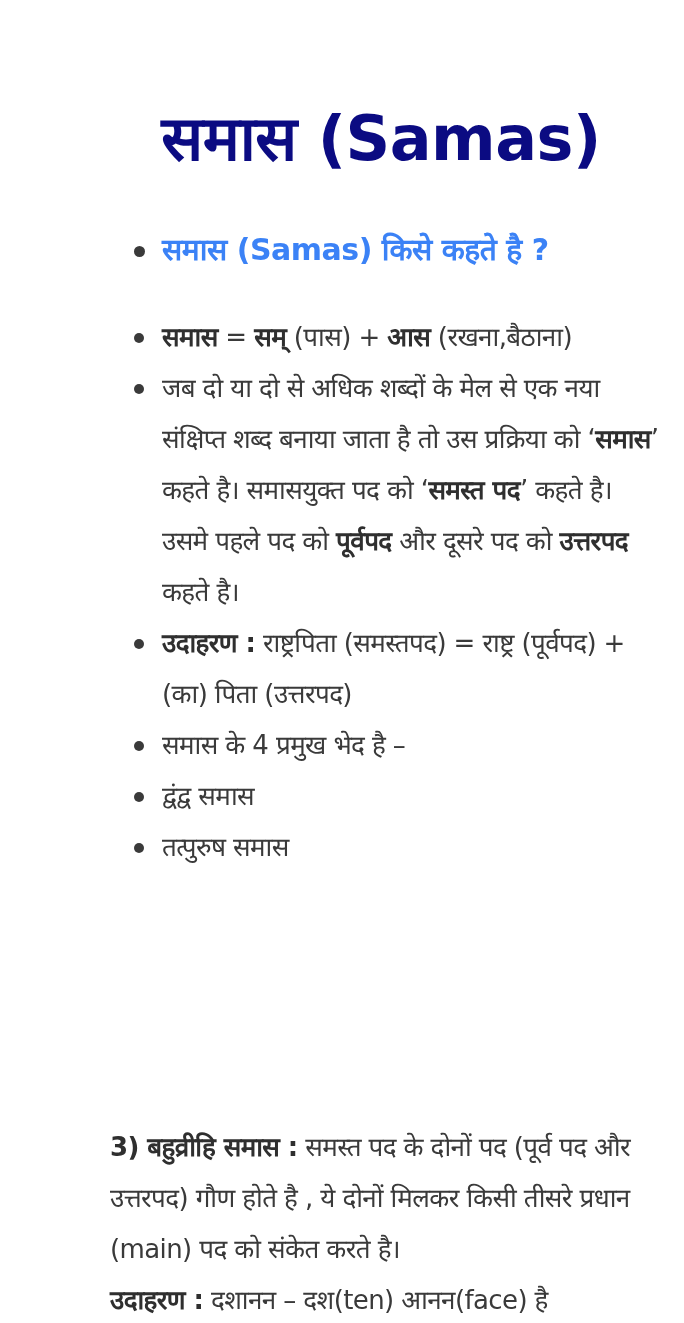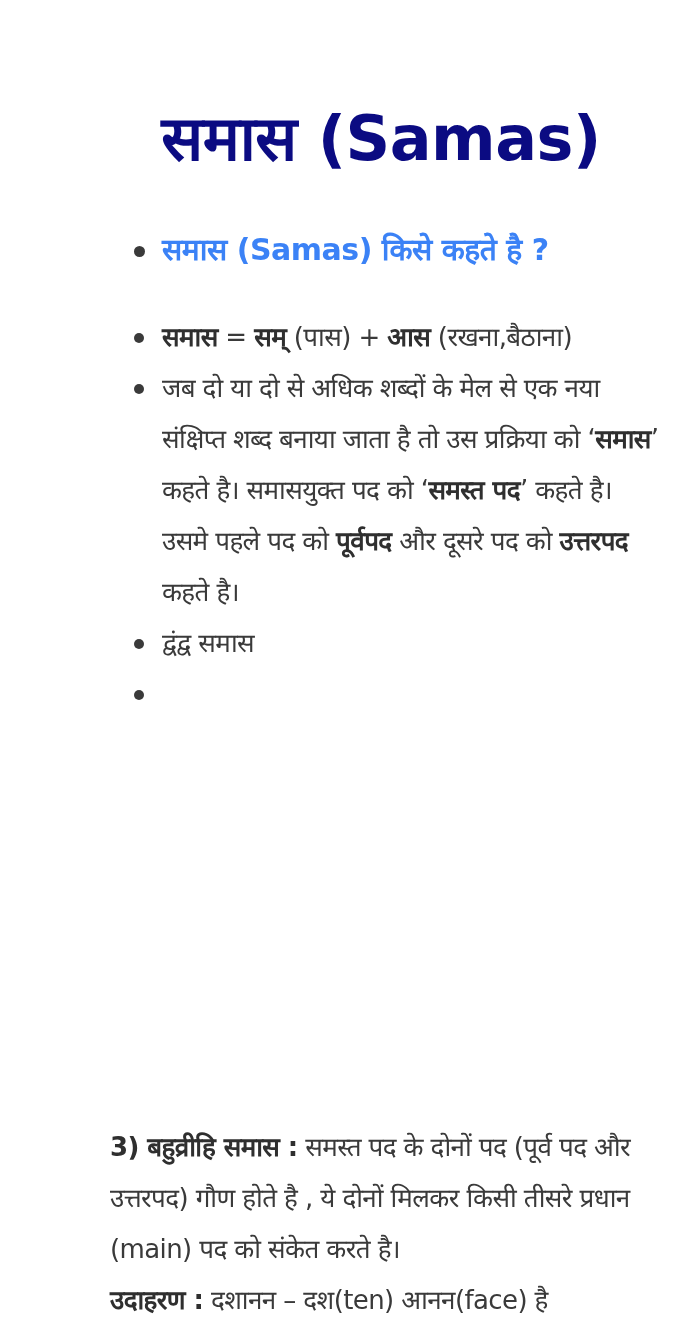--- a/index.html
+++ b/index.html
@@ -108,23 +108,32 @@
   <li>
     <span class="bullet"></span>
     <b>समास</b><span> = </span><b>सम्</b><span> (पास) + </span><b>आस</b><span> (रखना,बैठाना)</span>
   </li>
   <li>
     <span class="bullet"></span>
     <span>जब दो या दो से अधिक शब्दों के मेल से एक नया संक्षिप्त शब्द बनाया जाता है तो उस प्रक्रिया को ‘</span><b>समास</b><span>’ कहते है। समासयुक्त पद को ‘</span><b>समस्त पद</b><span>’ कहते है। उसमे पहले पद को </span><b>पूर्वपद</b><span> और दूसरे पद को </span><b>उत्तरपद</b><span> कहते है।</span>
   </li>
   <li>
     <span class="bullet"></span>
+    <b>उदाहरण :</b><span> राष्ट्रपिता (समस्तपद) = राष्ट्र (पूर्वपद) + (का) पिता (उत्तरपद)</span>
+  </li>
+  <li>
+    <span class="bullet"></span>
+    <span>समास के 4 प्रमुख भेद है –</span>
+  </li>
+  <li>
+    <span class="bullet"></span>
     <span>द्वंद्व समास</span>
   </li>
   <li>
     <span class="bullet"></span>
+    <span>तत्पुरुष समास</span>
   </li>
 </ul>
 
 <p class="section">
   <b>3) बहुव्रीहि समास :</b><span> समस्त पद के दोनों पद (पूर्व पद और उत्तरपद) गौण होते है , ये दोनों मिलकर किसी तीसरे प्रधान (main) पद को संकेत करते है।</span><br>
   <b>उदाहरण :</b><span> दशानन – दश(ten) आनन(face) है</span>
 </p>
 
 </body></html>

